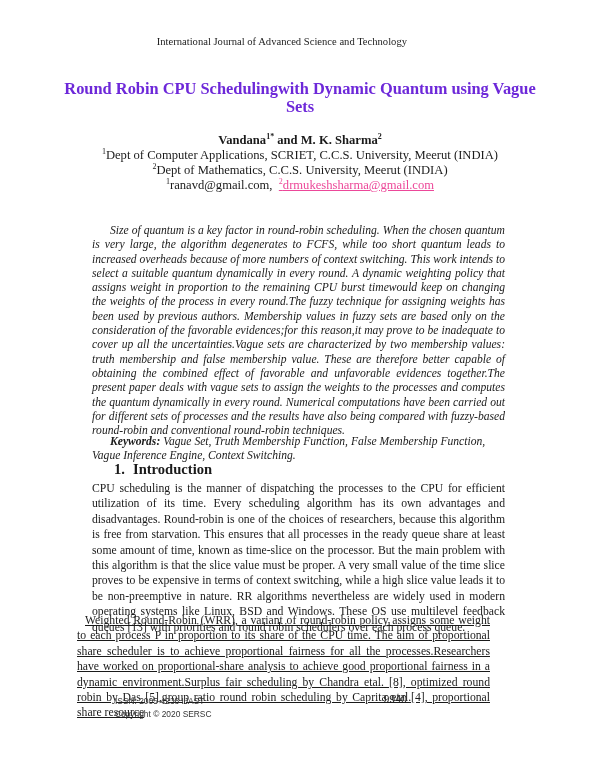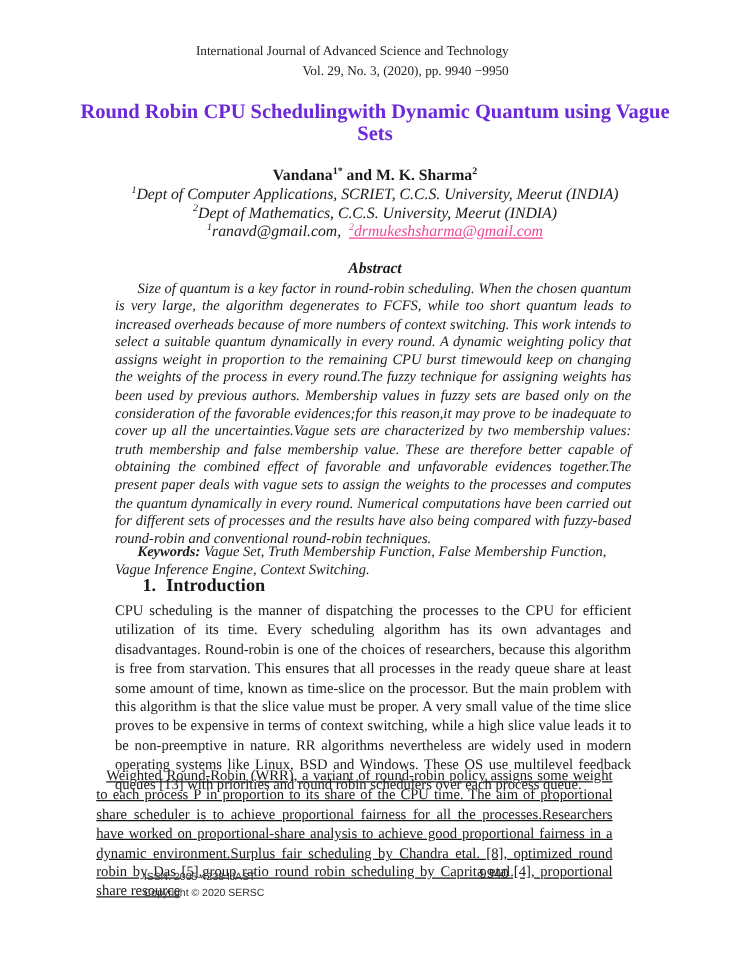--- a/index.html
+++ b/index.html
@@ -6,21 +6,21 @@
   body { width:600px; height:776px; position:relative; overflow:hidden;
          font-family:"Liberation Serif", serif; color:#1a1a1a; }
   .page { position:absolute; left:0; top:0; width:503px; height:776px; }
   .journal-header { position:absolute; right:96px; top:34px; text-align:right;
          font-size:10.6px; line-height:16px; color:#222; }
   .title { position:absolute; left:60px; width:480px; top:80px; text-align:center;
          font-weight:bold; font-size:16.4px; line-height:18px; color:#6d28d9; }
   .authors { position:absolute; left:60px; width:480px; top:133px; text-align:center;
          font-size:12.6px; line-height:15px; }
   .authors .names { font-weight:bold; }
-  .authors .aff { font-style:italic; }
+  .authors .aff { }
   .authors sup { font-size:8px; line-height:0; vertical-align:5px; }
   .authors a { color:#ec4899; text-decoration:underline; }
   .abstract-heading { position:absolute; left:60px; width:480px; top:207px; text-align:center;
          font-weight:bold; font-style:italic; font-size:12.4px; }
   .abstract-body { position:absolute; left:92px; width:413px; top:224px;
          font-style:italic; font-size:11.6px; line-height:14.3px; text-align:justify;
          text-indent:18px; }
   .keywords { position:absolute; left:92px; width:413px; top:435px;
          font-style:italic; font-size:11.6px; line-height:14.3px; text-indent:18px; }
   .keywords b { font-weight:bold; }
@@ -35,21 +35,20 @@
   .footer-page { position:absolute; right:96px; top:693px; font-family:"Liberation Sans", sans-serif;
          font-size:10.6px; color:#222; }
 </style>
 </head>
 <body>
 
 <div class="page">
 
   <div class="journal-header">
     <div>International Journal of Advanced Science and Technology</div>
-    <div>Vol. 29, No. 3, (2020), pp. 9940 −9950</div>
   </div>
 
   <div class="title">
     <div>Round Robin CPU Schedulingwith Dynamic Quantum using Vague</div>
     <div>Sets</div>
   </div>
 
   <div class="authors">
     <div class="names">
       <span>Vandana</span><sup>1*</sup><span> and </span><span>M. K. Sharma</span><sup>2</sup>
@@ -59,21 +58,20 @@
     </div>
     <div class="aff">
       <sup>2</sup><span>Dept of Mathematics, C.C.S. University, Meerut (INDIA)</span>
     </div>
     <div class="aff">
       <sup>1</sup><span>ranavd@gmail.com,</span>&nbsp;
       <a><sup>2</sup><span>drmukeshsharma@gmail.com</span></a>
     </div>
   </div>
 
-  <div class="abstract-heading">Abstract</div>
 
   <div class="abstract-body">Size of quantum is a key factor in round-robin scheduling. When the chosen quantum is very large, the algorithm degenerates to FCFS, while too short quantum leads to increased overheads because of more numbers of context switching. This work intends to select a suitable quantum dynamically in every round. A dynamic weighting policy that assigns weight in proportion to the remaining CPU burst timewould keep on changing the weights of the process in every round.The fuzzy technique for assigning weights has been used by previous authors. Membership values in fuzzy sets are based only on the consideration of the favorable evidences;for this reason,it may prove to be inadequate to cover up all the uncertainties.Vague sets are characterized by two membership values: truth membership and false membership value. These are therefore better capable of obtaining the combined effect of favorable and unfavorable evidences together.The present paper deals with vague sets to assign the weights to the processes and computes the quantum dynamically in every round. Numerical computations have been carried out for different sets of processes and the results have also being compared with fuzzy-based round-robin and conventional round-robin techniques.</div>
 
   <div class="keywords">
     <b>Keywords:</b><span> Vague Set, Truth Membership Function, False Membership Function, Vague Inference Engine, Context Switching.</span>
   </div>
 
   <div class="section-heading">
     <span class="num">1.</span><span>Introduction</span>
   </div>

